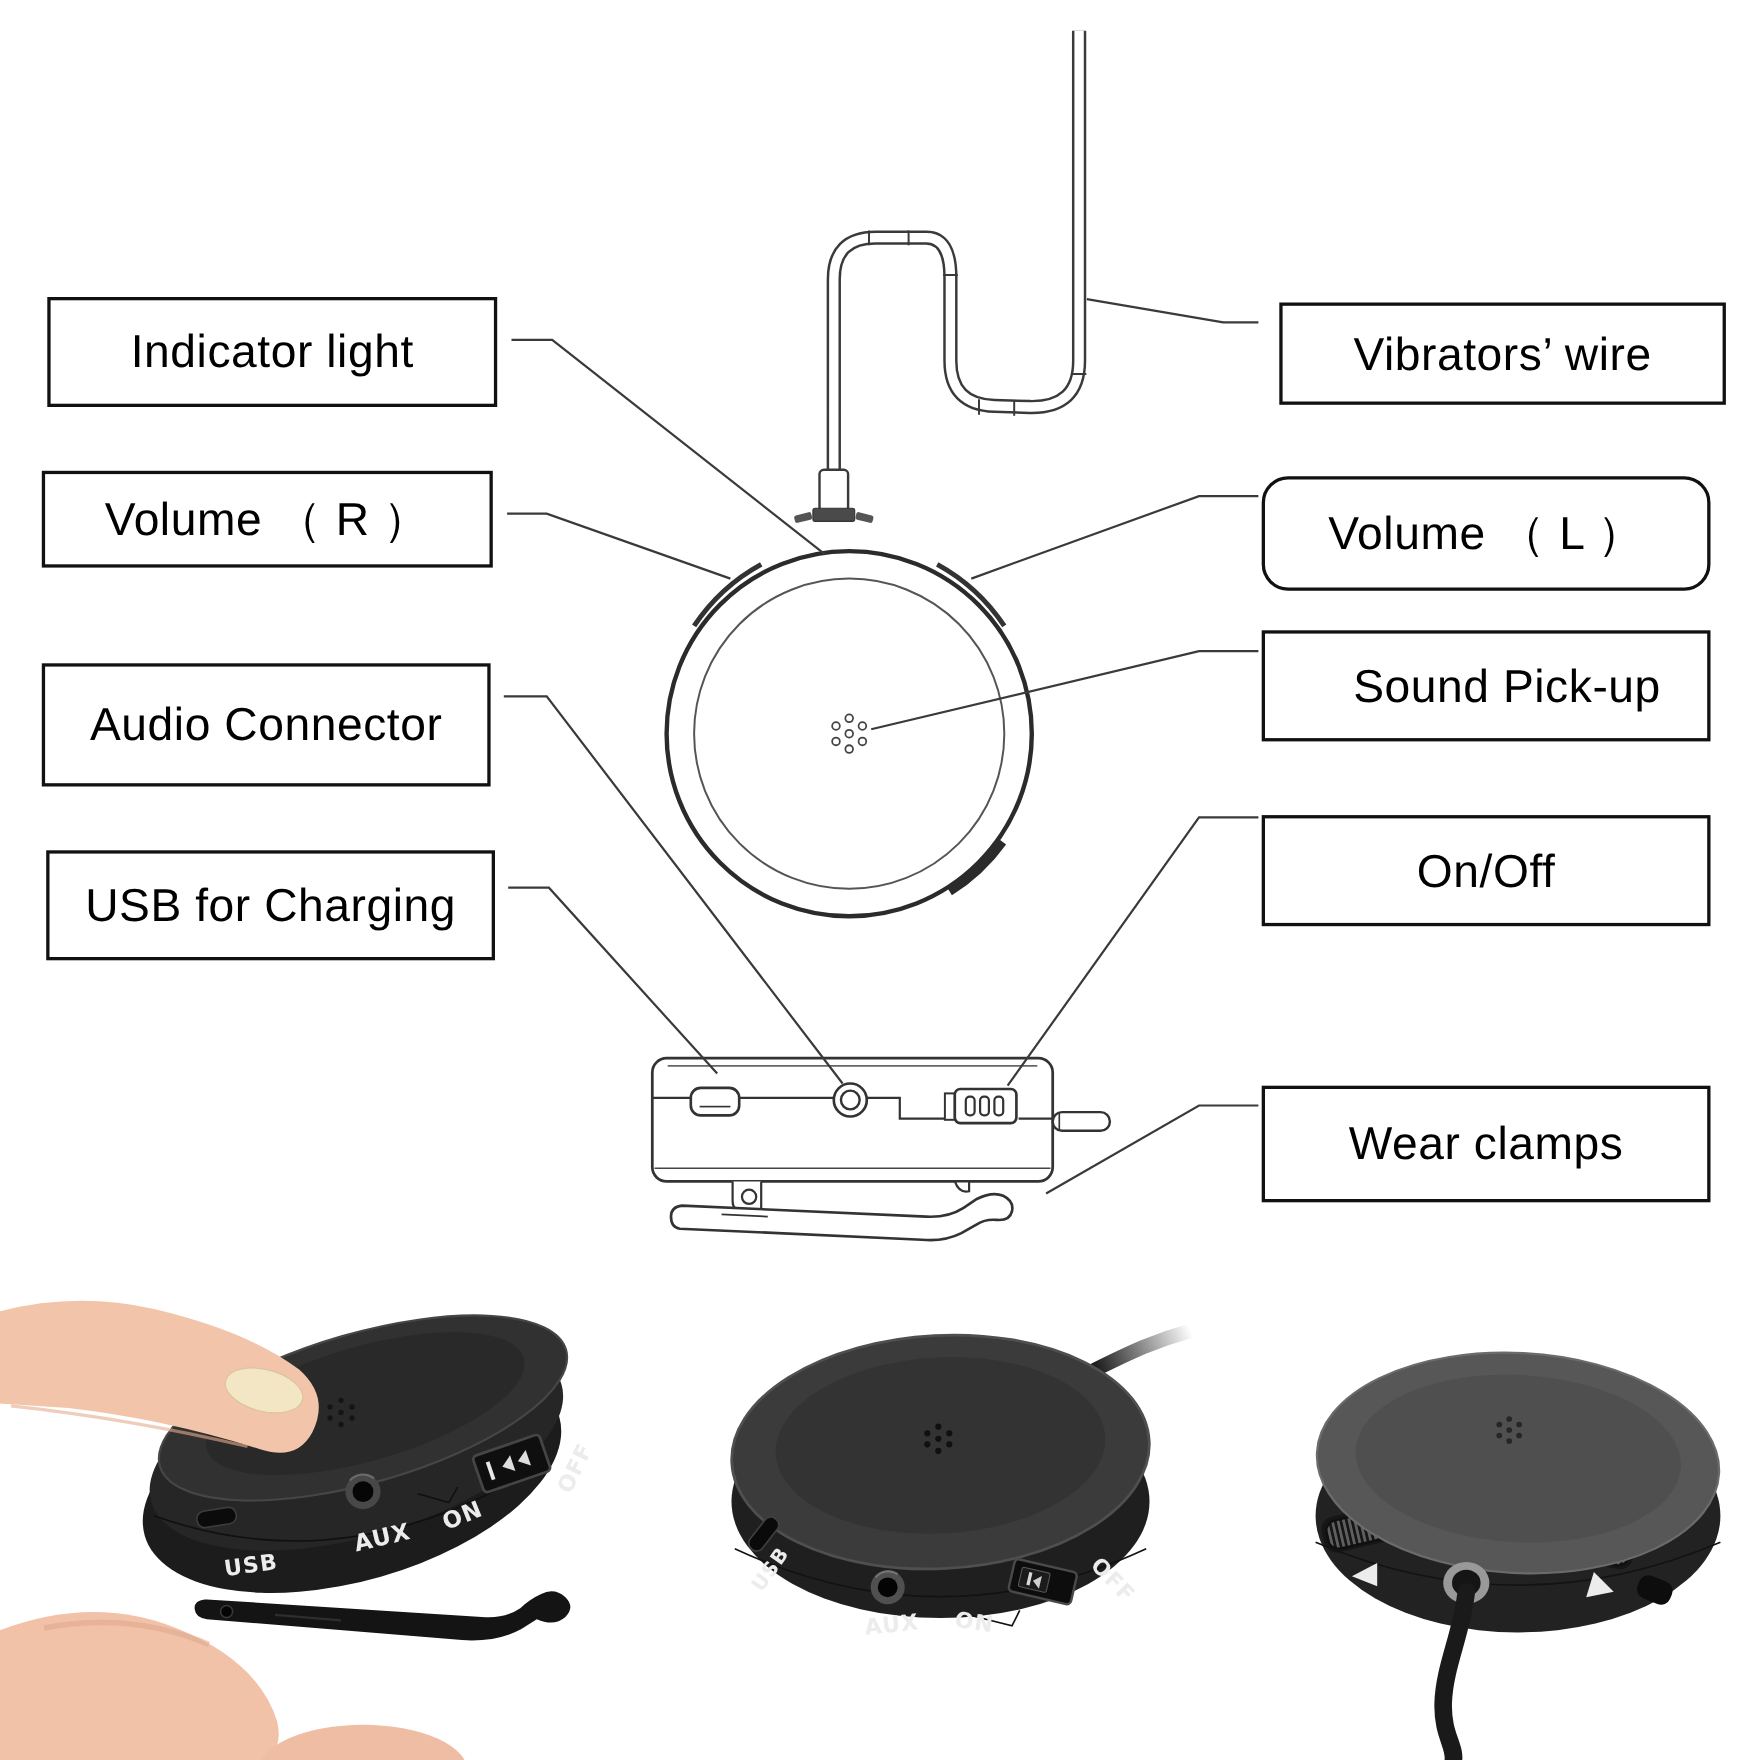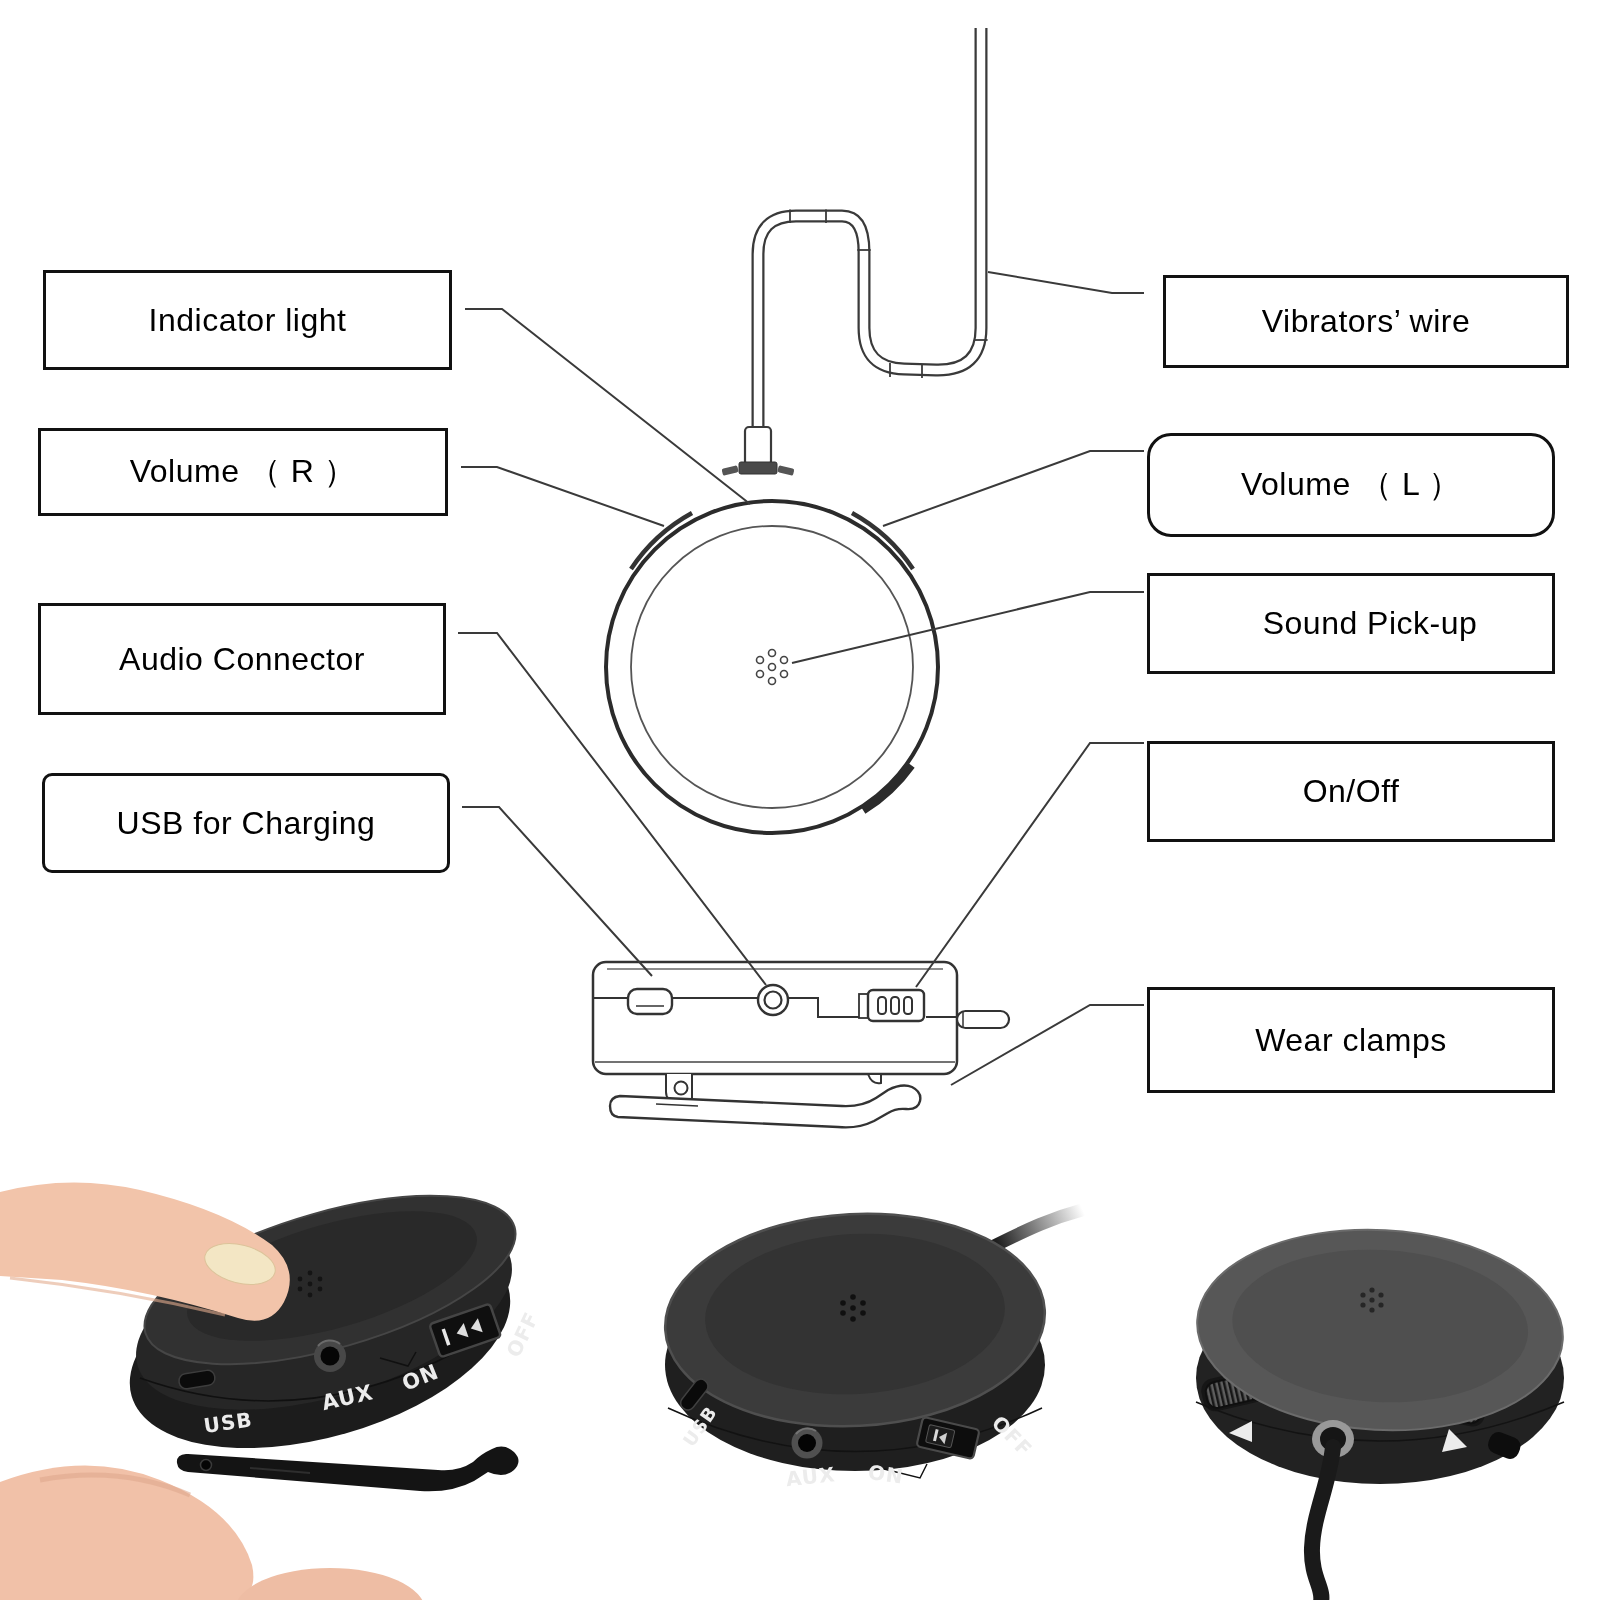--- a/index.html
+++ b/index.html
@@ -8,38 +8,38 @@
     font-family:"Liberation Sans","DejaVu Sans",sans-serif;overflow:hidden;
   }
   svg{position:absolute;display:block;}
   #diagram-svg{left:0;top:0;}
   #photo-left-svg{left:0;top:1150px;}
   #photo-middle-svg{left:590px;top:1150px;}
   #photo-right-svg{left:1100px;top:1150px;}
   .label-box{
     position:absolute;border:3px solid #111;background:#fff;
     display:flex;align-items:center;justify-content:center;
-    font-size:32px;color:#000;box-sizing:border-box;letter-spacing:0.5px;
+    font-size:42px;color:#000;box-sizing:border-box;letter-spacing:0.5px;
     z-index:5;
   }
   .photo-text{font-family:"DejaVu Sans",sans-serif;font-weight:bold;fill:#ececec;letter-spacing:1px;}
 </style>
 </head>
 <body>
 
 <div class="label-box" style="left:43px;top:270px;width:409px;height:100px;">
   <span>Indicator light</span>
 </div>
 <div class="label-box" style="left:38px;top:428px;width:410px;height:88px;">
   <span>Volume （ R ）</span>
 </div>
 <div class="label-box" style="left:38px;top:603px;width:408px;height:112px;">
   <span>Audio Connector</span>
 </div>
-<div class="label-box" style="left:42px;top:773px;width:408px;height:100px;border-radius:10px;">
+<div class="label-box" style="left:42px;top:773px;width:408px;height:100px;">
   <span>USB for Charging</span>
 </div>
 <div class="label-box" style="left:1147px;top:275px;width:406px;height:93px;margin-left:16px;">
   <span>Vibrators’ wire</span>
 </div>
 <div class="label-box" style="left:1147px;top:433px;width:408px;height:104px;border-radius:24px;">
   <span>Volume （ L ）</span>
 </div>
 <div class="label-box" style="left:1147px;top:573px;width:408px;height:101px;padding-left:38px;">
   <span>Sound Pick-up</span>

